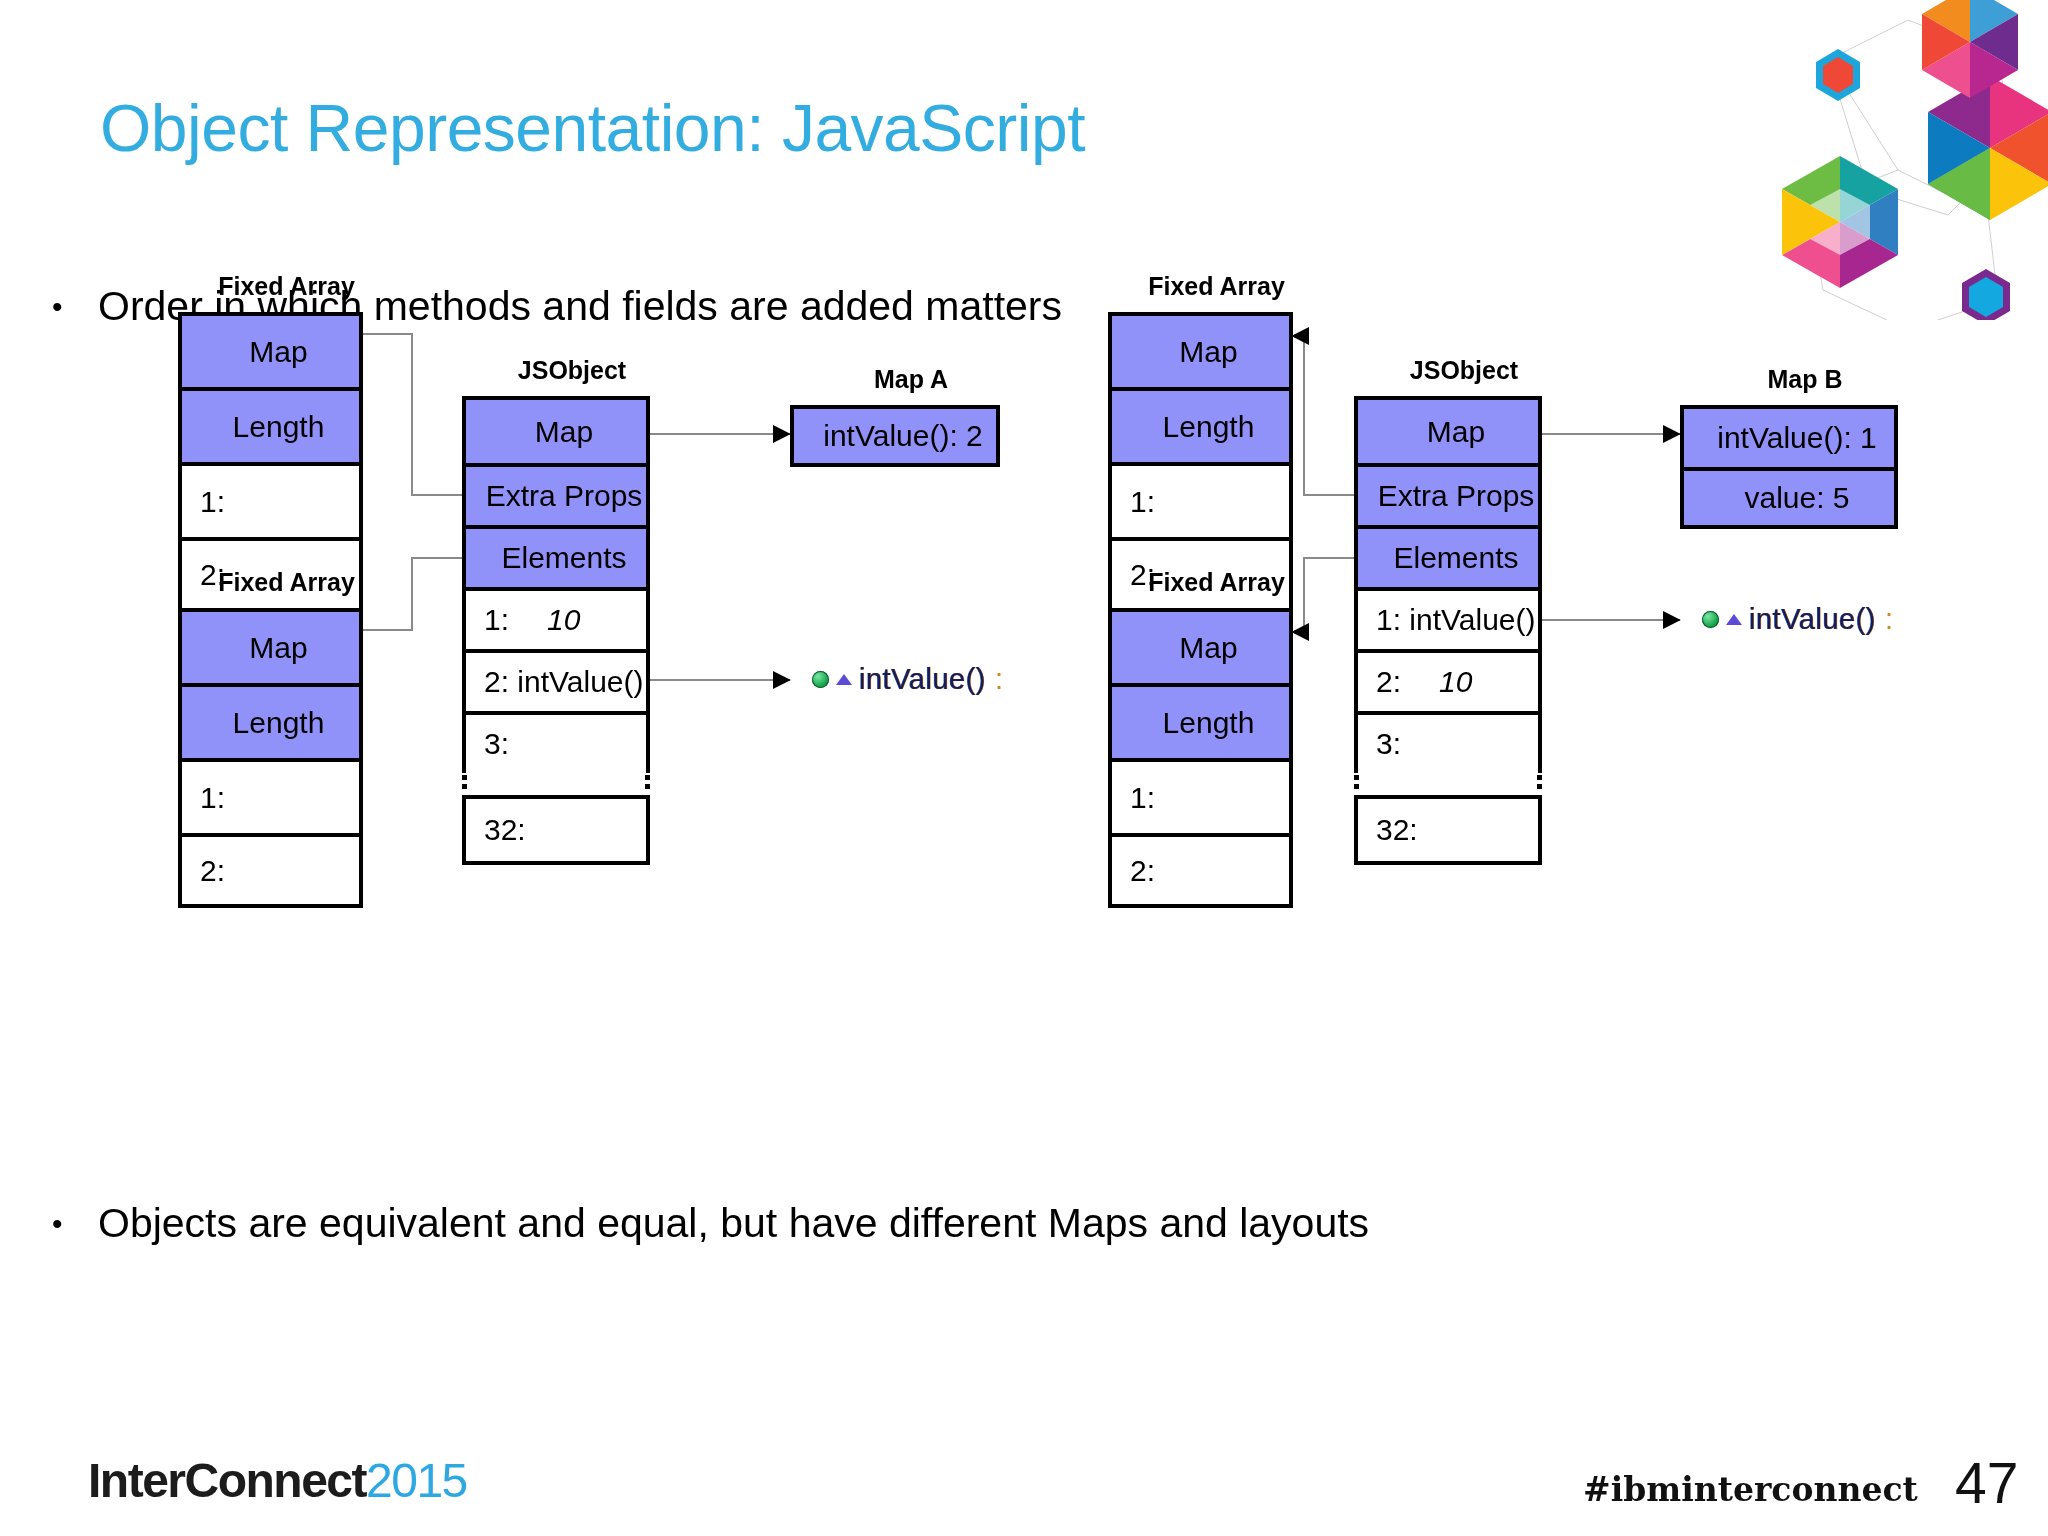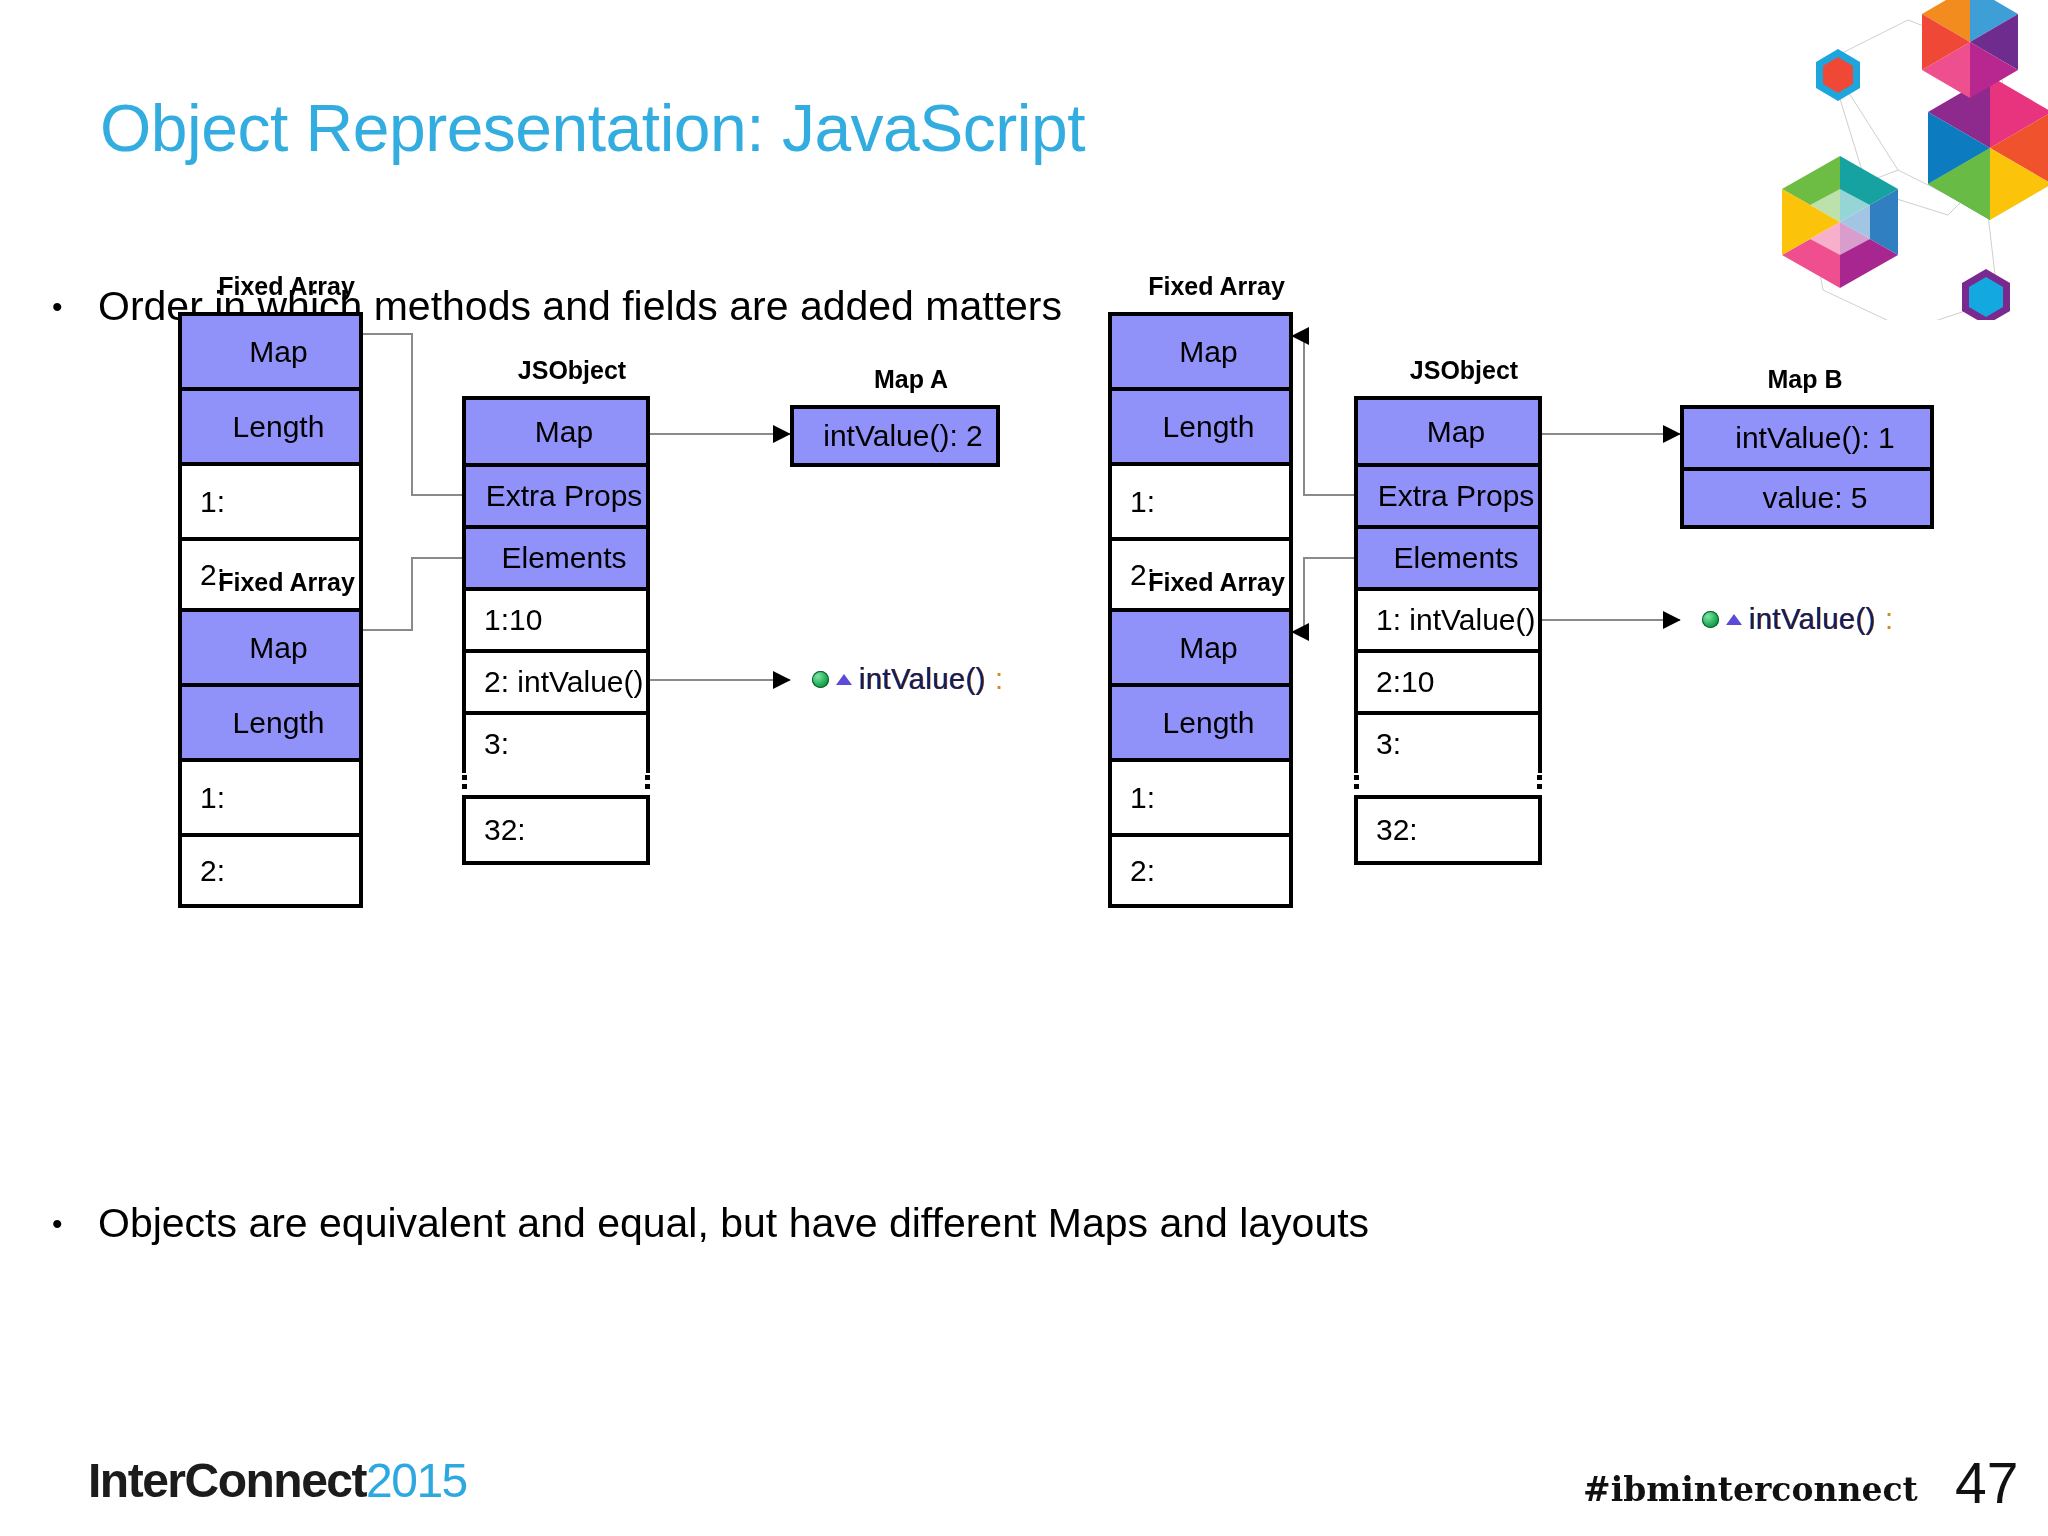--- a/index.html
+++ b/index.html
@@ -29,21 +29,21 @@
 
   .stack{position:absolute;}
   .cell{box-sizing:border-box;border:4px solid #000;border-bottom-width:0;
         background:#fff;display:flex;align-items:center;font-size:30px;
         position:relative;}
   .cell:last-child{border-bottom-width:4px;}
   .cell.fill{background:#9191fa;}
   .cell.ctr{justify-content:center;padding-left:16px;}
   .cell.lft{padding-left:18px;}
   .cell .k{display:inline-block;}
-  .cell .v{display:inline-block;}
+  .cell .v{display:inline-block;margin-left:38px;font-style:italic;}
 
   
   .break{position:relative;height:22px;}
   .break::before,.break::after{content:"";position:absolute;top:2px;width:5px;height:18px;
       background:repeating-linear-gradient(to bottom,#000 0 5px,transparent 5px 9px);}
   .break::before{left:0;}
   .break::after{right:0;}
 
   
   #wires{position:absolute;left:0;top:0;width:2048px;height:840px;overflow:visible;}
@@ -298,21 +298,21 @@
         </div>
       <div class="break"></div>
       <div class="cell lft" style="height:70px;">
           <span class="k">32:</span>
         </div>
     </div>
   </div>
 
   <div class="group" style="left:1680px;top:75px;width:218px;">
     <div class="cap">Map B</div>
-    <div class="stack" style="position:relative;width:254px;">
+    <div class="stack" style="position:relative;width:218px;">
       <div class="cell fill ctr" style="height:62px;">
           <span class="k">intValue(): 1</span>
         </div>
       <div class="cell fill ctr" style="height:62px;">
           <span class="k">value: 5</span>
         </div>
     </div>
   </div>
 
   <div class="leafnote" style="left:1702px;top:273px;">

